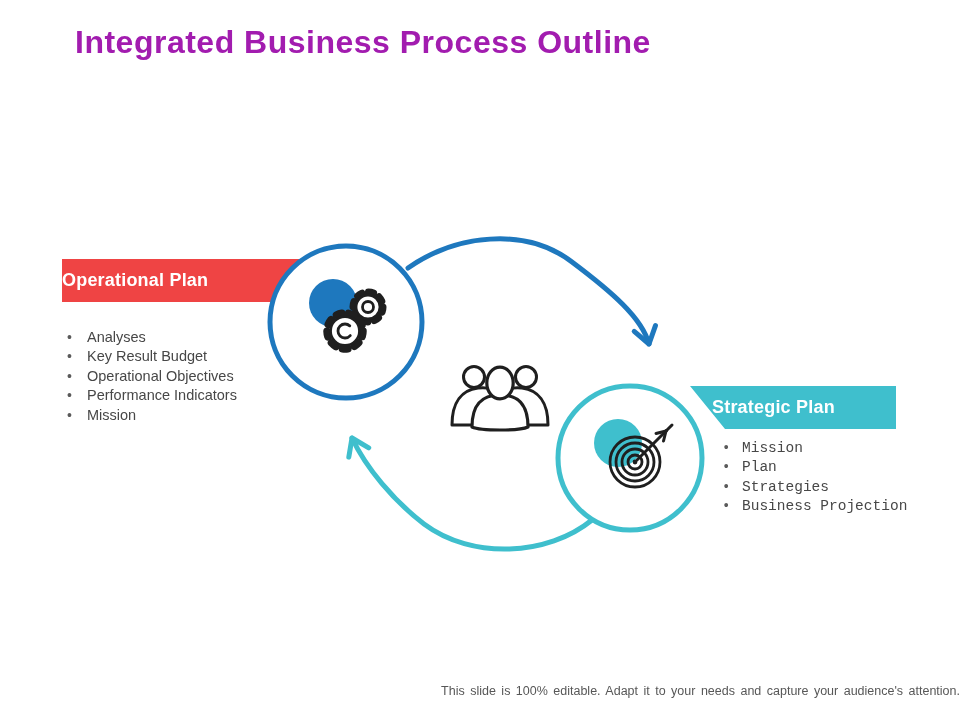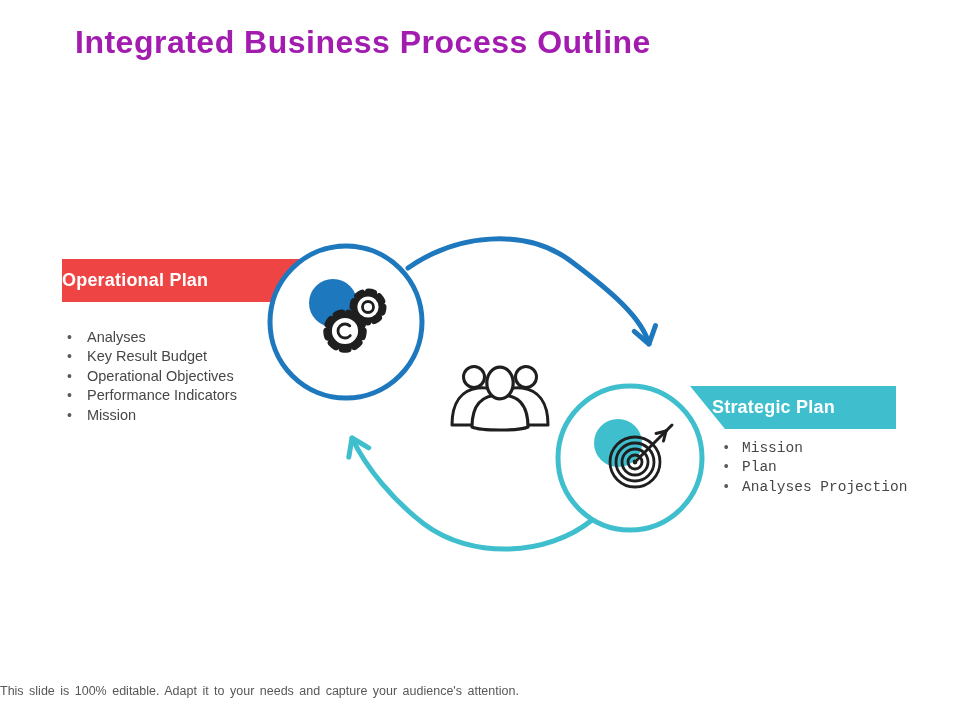--- a/index.html
+++ b/index.html
@@ -66,21 +66,21 @@
   .diagram-svg {
     position: absolute;
     left: 0; top: 0;
     pointer-events: none;
   }
   .footer {
     position: absolute;
     left: 0;
     top: 684px;
     width: 960px;
-    text-align: left;
+    text-align: right;
     font-size: 12.5px;
     word-spacing: 2px;
     color: #575757;
   }
 </style>
 </head>
 <body>
 
 <div class="slide">
 
@@ -96,21 +96,22 @@
   <ul class="bullets bullets-operational">
     <li>Analyses</li>
     <li>Key Result Budget</li>
     <li>Operational Objectives</li>
     <li>Performance Indicators</li>
     <li>Mission</li>
   </ul>
   <ul class="bullets bullets-strategic">
     <li>Mission</li>
     <li>Plan</li>
-    <li>Analyses Projection</li>
+    <li>Strategies</li>
+    <li>Business Projection</li>
   </ul>
 
   <svg class="diagram-svg" width="960" height="720" viewBox="0 0 960 720">
     <defs>
       <marker id="arrowBlue" viewBox="-22 -16 26 32" refX="0" refY="0" markerWidth="26" markerHeight="32" orient="auto" markerUnits="userSpaceOnUse">
         <path d="M -16 -11 L 0 0 L -16 11" fill="none" stroke="#1e78be" stroke-width="5" stroke-linecap="round" stroke-linejoin="round"></path>
       </marker>
       <marker id="arrowTeal" viewBox="-22 -16 26 32" refX="0" refY="0" markerWidth="26" markerHeight="32" orient="auto" markerUnits="userSpaceOnUse">
         <path d="M -16 -11 L 0 0 L -16 11" fill="none" stroke="#3fbfcd" stroke-width="5" stroke-linecap="round" stroke-linejoin="round"></path>
       </marker>

